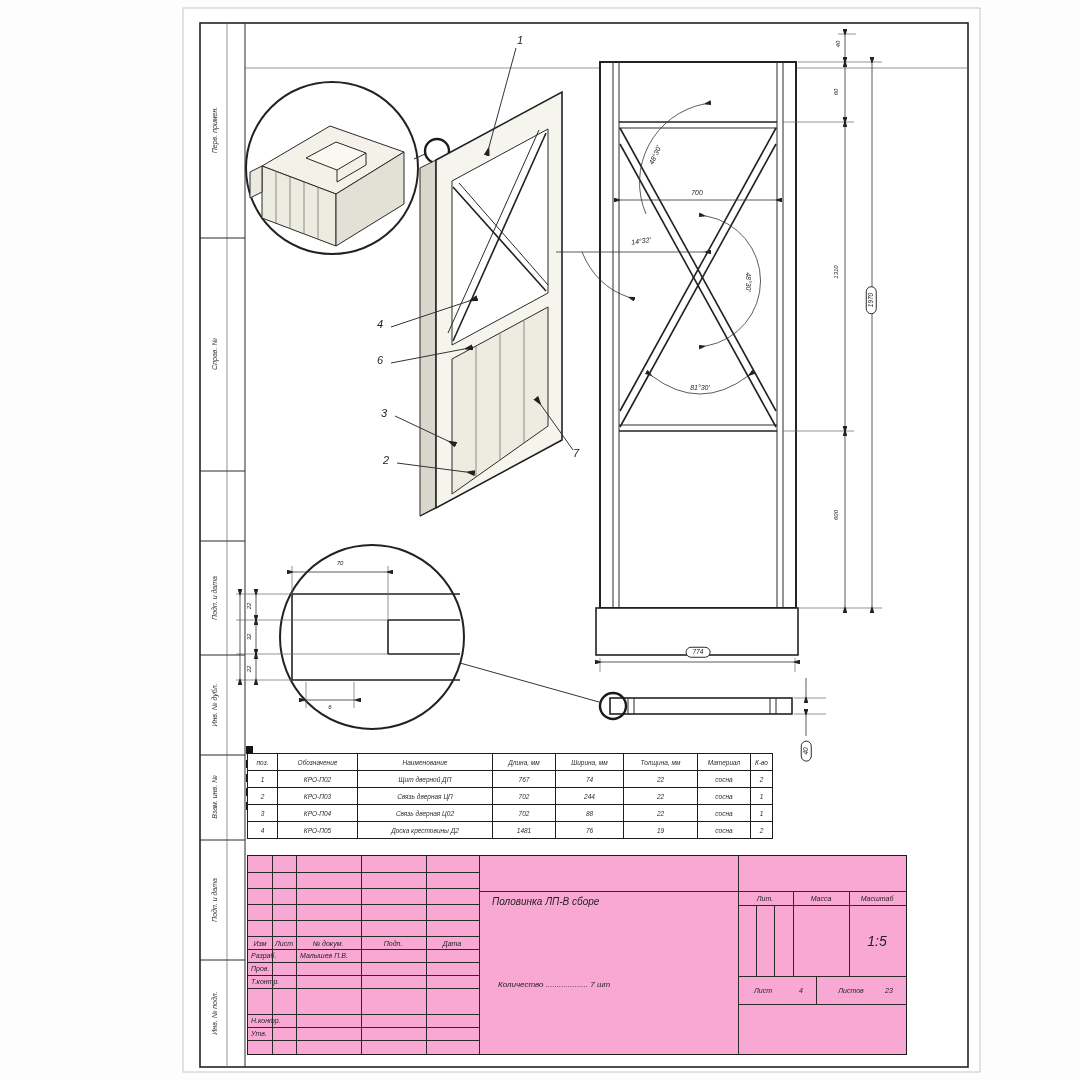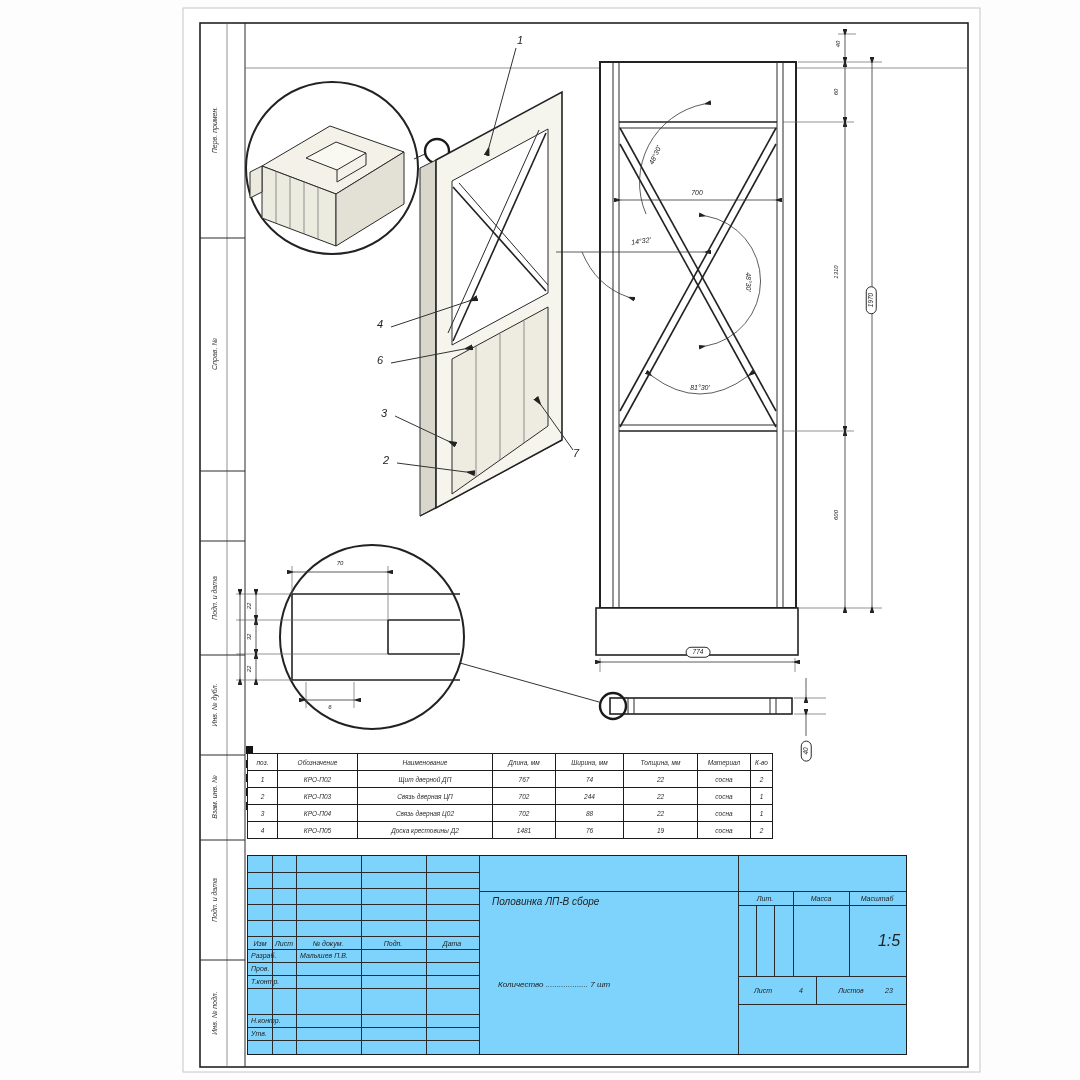--- a/index.html
+++ b/index.html
@@ -21,21 +21,21 @@
   
   .mlabel{position:absolute;font-size:7px;font-style:italic;color:#333;white-space:nowrap;
           transform:translate(-50%,-50%) rotate(-90deg);}
   
   table.parts{position:absolute;left:247px;top:753px;width:525px;border-collapse:collapse;
               font-size:6.5px;font-style:italic;color:#2b2b2b;table-layout:fixed;background:#fff;}
   table.parts th,table.parts td{border:1.5px solid #1c1c1c;text-align:center;padding:0 2px;
               overflow:hidden;white-space:nowrap;height:16px;font-weight:normal;}
   
   .tblock{position:absolute;left:247px;top:855px;width:658px;height:198px;border:1.6px solid #1c1c1c;
-          background:#7dd3fc;font-style:italic;color:#222;}
+          background:#f9a8d4;font-style:italic;color:#222;}
   .hl,.vl{position:absolute;background:#2a2a2a;}
   .hl{height:1px;}
   .vl{width:1px;}
   .tb{position:absolute;font-size:7px;white-space:nowrap;}
   .tb.c{transform:translate(-50%,-50%);}
 </style>
 </head>
 <body>
 
 <div class="canvas">
@@ -309,21 +309,21 @@
   <div class="tb" style="left:3px;top:122px;">Т.контр.</div>
   <div class="tb" style="left:3px;top:161px;">Н.контр.</div>
   <div class="tb" style="left:3px;top:174px;">Утв.</div>
 
   <div class="tb" style="left:244px;top:40px;font-size:10px;">Половинка ЛП-В сборе</div>
   <div class="tb" style="left:250px;top:124px;font-size:8px;">Количество ................... 7 шт</div>
 
   <div class="tb c" style="left:517px;top:42px;">Лит.</div>
   <div class="tb c" style="left:573px;top:42px;">Масса</div>
   <div class="tb c" style="left:629px;top:42px;">Масштаб</div>
-  <div class="tb c" style="left:629px;top:85px;font-size:16px;margin-left:12px;">1:5</div>
+  <div class="tb c" style="left:629px;top:85px;font-size:14px;">1:5</div>
 
   <div class="tb c" style="left:515px;top:134px;">Лист</div>
   <div class="tb c" style="left:553px;top:134px;">4</div>
   <div class="tb c" style="left:603px;top:134px;">Листов</div>
   <div class="tb c" style="left:641px;top:134px;">23</div>
 </div>
 
 <div id="annotations">
       <span class="" style="left: 520px; top: 40px; font-size: 11px; transform: translate(-50%, -50%);">1</span>
       <span class="" style="left: 380px; top: 324px; font-size: 11px; transform: translate(-50%, -50%);">4</span>

